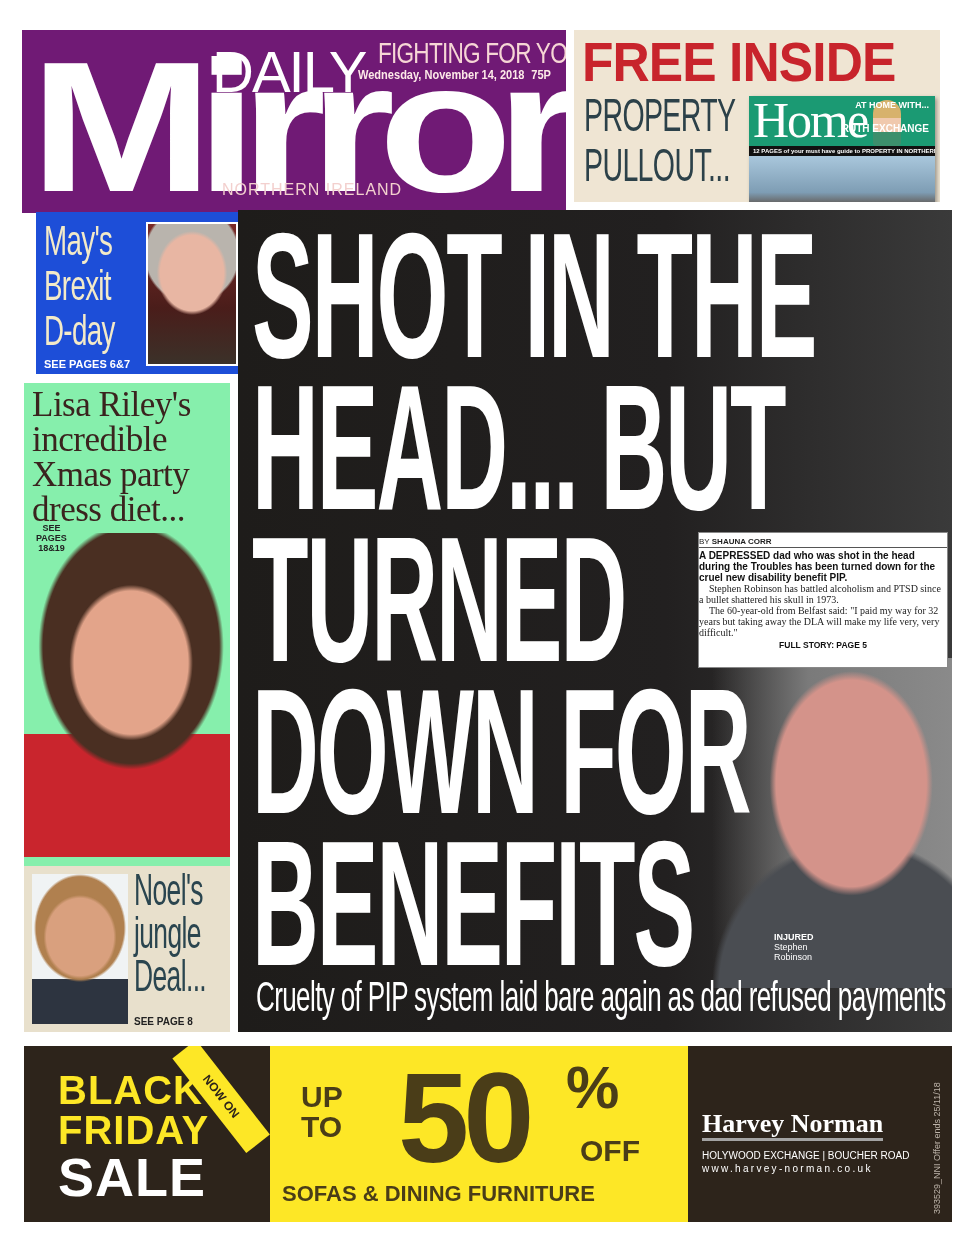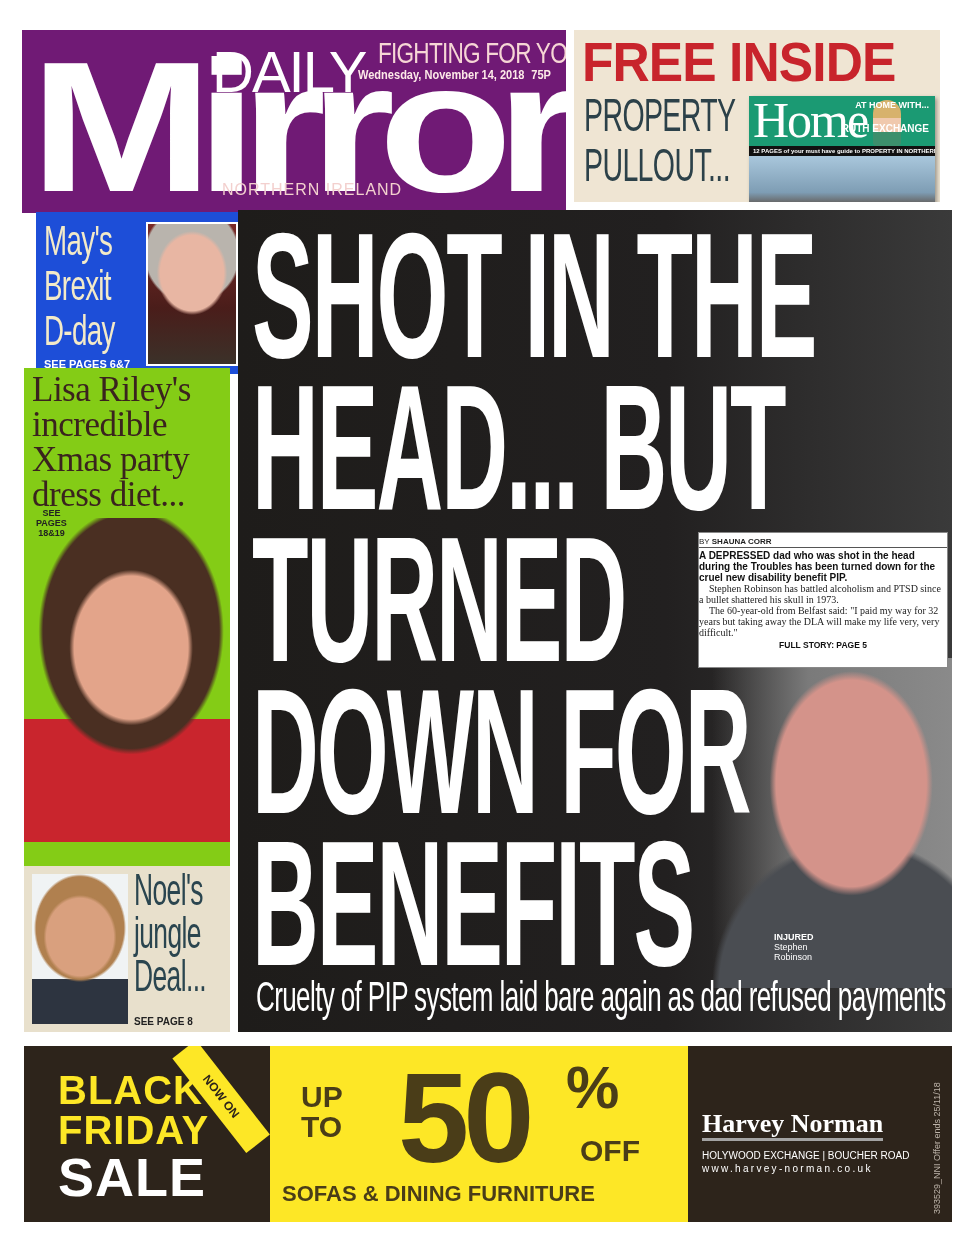--- a/index.html
+++ b/index.html
@@ -28,21 +28,21 @@
   .home-strip { position: absolute; left: 0; top: 50px; width: 100%; height: 10px; background: #111; color: #fff; font-size: 6px; line-height: 10px; padding-left: 4px; white-space: nowrap; font-weight: bold; }
   .home-photo { position: absolute; left: 0; top: 60px; width: 100%; height: 52px; background: linear-gradient(#a9c7dc, #7e9db4 70%, #5b4a3d 100%); }
 
   
   .may { position: absolute; left: 24px; top: 212px; width: 208px; height: 162px; background: #1d4ed8; overflow: hidden; margin-left: 12px; }
   .may-head { position: absolute; left: 8px; top: 6px; color: #f3eac8; font-size: 42px; line-height: 45px; transform: scaleX(0.66); transform-origin: left top; white-space: nowrap; letter-spacing: -1px; }
   .may-see { position: absolute; left: 8px; top: 146px; color: #fff; font-weight: bold; font-size: 11px; }
   .may-photo { position: absolute; left: 110px; top: 10px; width: 92px; height: 144px; border: 2px solid #fff; background: radial-gradient(ellipse 40% 30% at 50% 35%, #e8b6a3 0 90%, transparent 100%), radial-gradient(ellipse 55% 35% at 50% 22%, #b9b4ad 0 95%, transparent 100%), linear-gradient(#7a2a27, #4a1d1a 60%, #3b3129 100%); }
 
   
-  .lisa { position: absolute; left: 24px; top: 368px; width: 206px; height: 564px; background: #84cc16; overflow: hidden; }
+  .lisa { position: absolute; left: 24px; top: 383px; width: 206px; height: 564px; background: #86efac; overflow: hidden; }
   .lisa-head { position: absolute; left: 8px; top: 4px; color: #3a231e; font-family: "Liberation Serif", serif; font-size: 35px; line-height: 35px; letter-spacing: -0.5px; white-space: nowrap; }
   .lisa-see { position: absolute; left: 12px; top: 140px; color: #222; font-weight: bold; font-size: 9px; text-align: center; line-height: 10px; }
   .lisa-photo { position: absolute; left: 0; top: 150px; width: 206px; height: 324px; background:
       radial-gradient(ellipse 30% 24% at 52% 40%, #e3a48a 0 92%, transparent 100%),
       radial-gradient(ellipse 45% 38% at 52% 35%, #4a2f22 0 95%, transparent 100%),
       linear-gradient(transparent 0 62%, #c9252d 62% 100%); }
 
   
   .noel { position: absolute; left: 24px; top: 866px; width: 206px; height: 166px; background: #e8e0cc; overflow: hidden; }
   .noel-photo { position: absolute; left: 8px; top: 8px; width: 96px; height: 150px; background:

